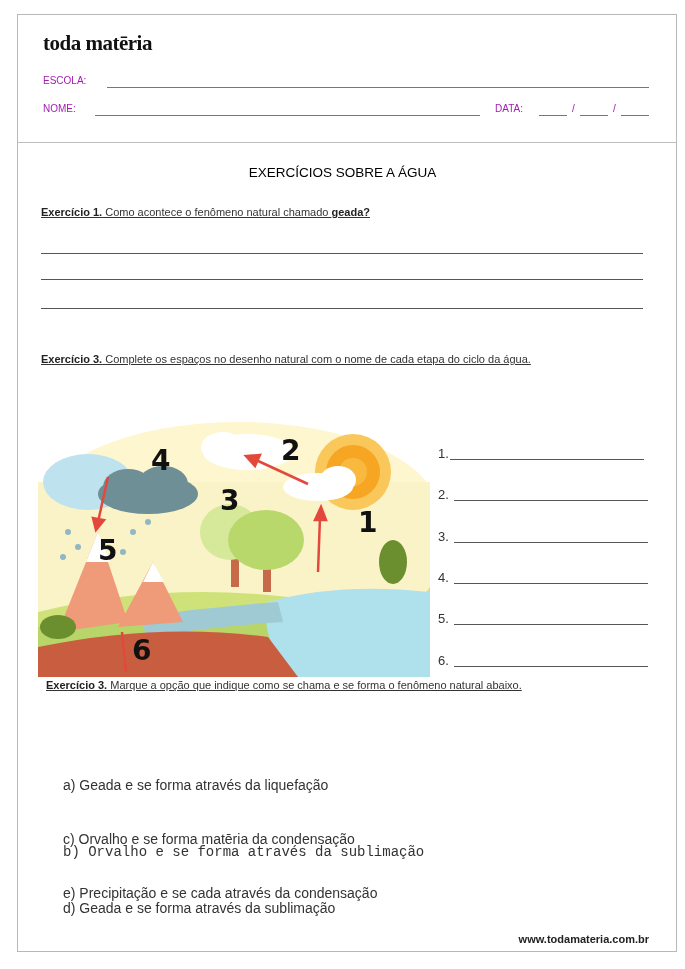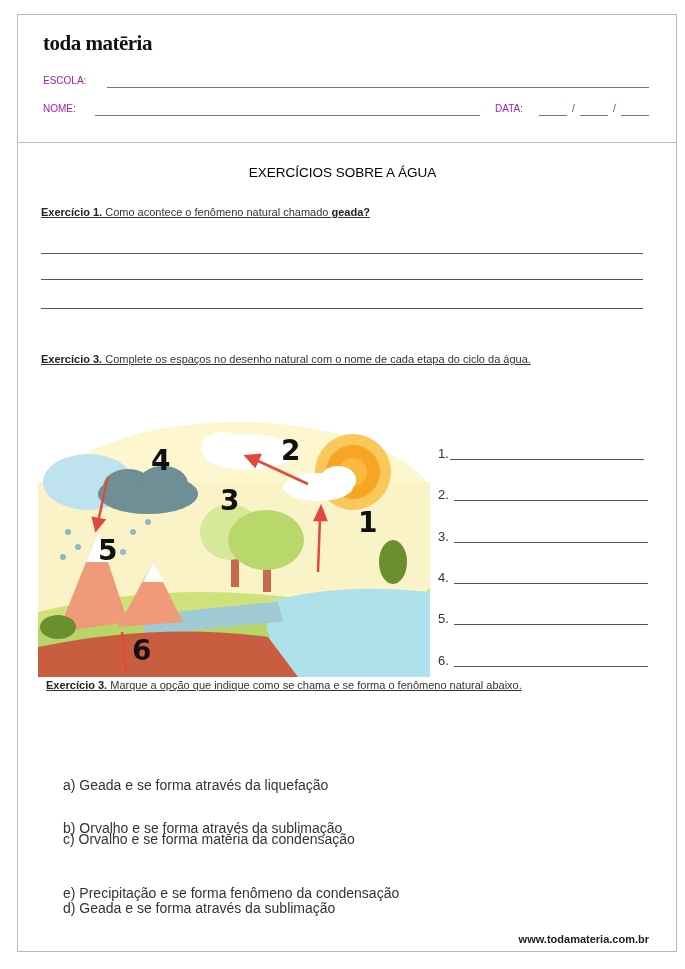--- a/index.html
+++ b/index.html
@@ -142,18 +142,18 @@
 <span class="blank" style="left:438px;top:611px;">5.</span>
 <div class="line" style="left:454px;top:624px;width:194px;background:#555;"></div>
 <span class="blank" style="left:438px;top:653px;">6.</span>
 <div class="line" style="left:454px;top:666px;width:194px;background:#555;"></div>
 
 <div class="para" style="left:46px;top:672px;width:600px;text-align:justify;">
   <b>Exercício 3.</b><span> Marque a opção que indique como se chama e se forma o fenômeno natural abaixo.</span>
 </div>
 
 <div class="opt" style="top:777px;"><span>a)</span>&nbsp;<span>Geada e se forma através da liquefação</span></div>
-<div class="opt" style="top:820px;"><span>b)</span>&nbsp;<span>Orvalho e se forma através da sublimação</span></div>
+<div class="opt" style="top:844px;font-family:Liberation Mono, monospace;"><span>b)</span>&nbsp;<span>Orvalho e se forma através da sublimação</span></div>
 <div class="opt" style="top:831px;"><span>c)</span>&nbsp;<span>Orvalho e se forma matēria da condensação</span></div>
 <div class="opt" style="top:900px;text-align:right;"><span>d)</span>&nbsp;<span>Geada e se forma através da sublimação</span></div>
-<div class="opt" style="top:885px;"><span>e)</span>&nbsp;<span>Precipitação e se forma fenômeno da condensação</span></div>
+<div class="opt" style="top:885px;"><span>e)</span>&nbsp;<span>Precipitação e se cada através da condensação</span></div>
 
 <div class="footer">www.todamateria.com.br</div>
 
 </body></html>

